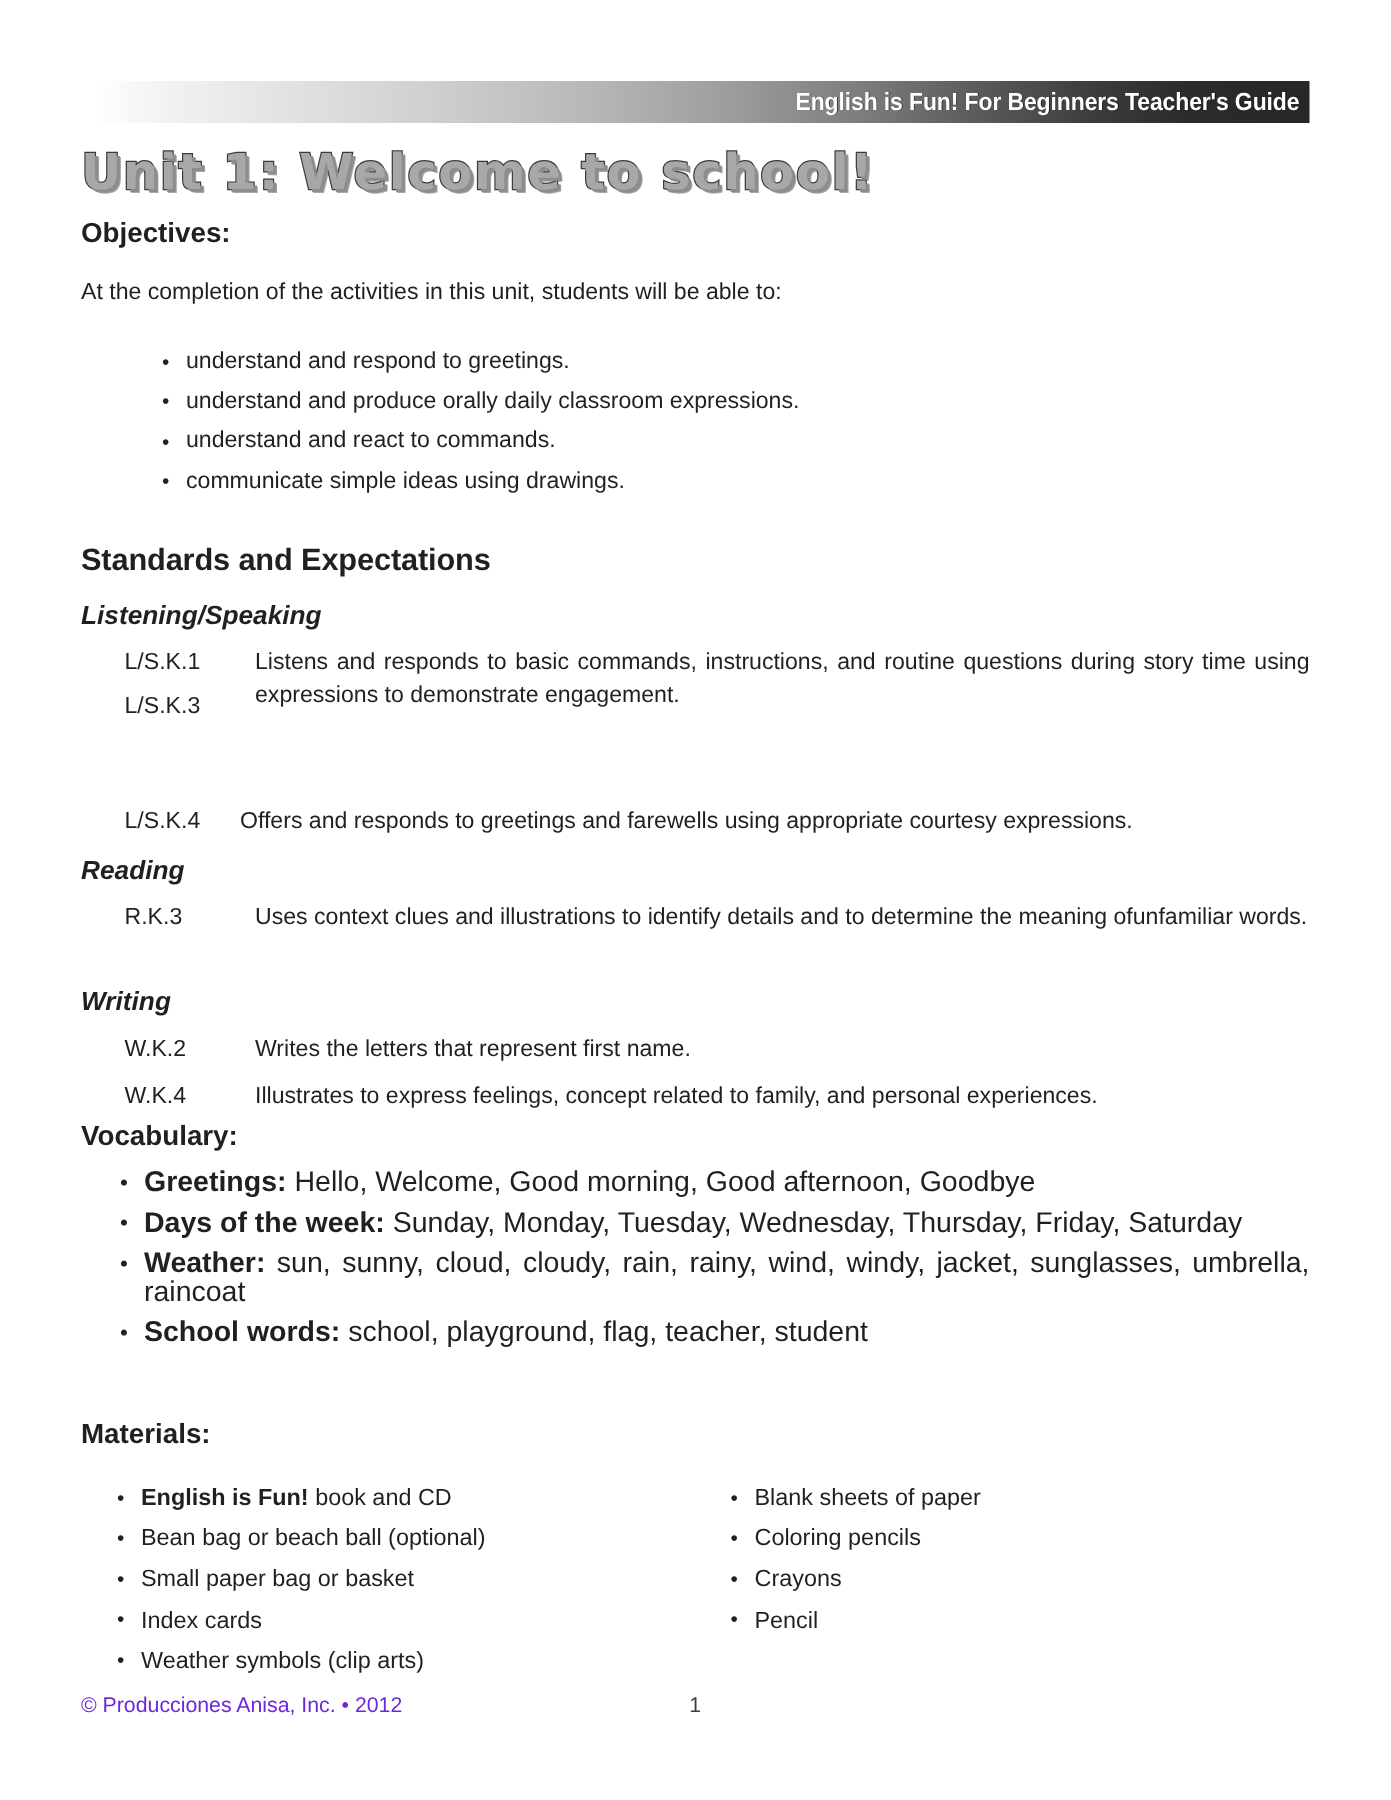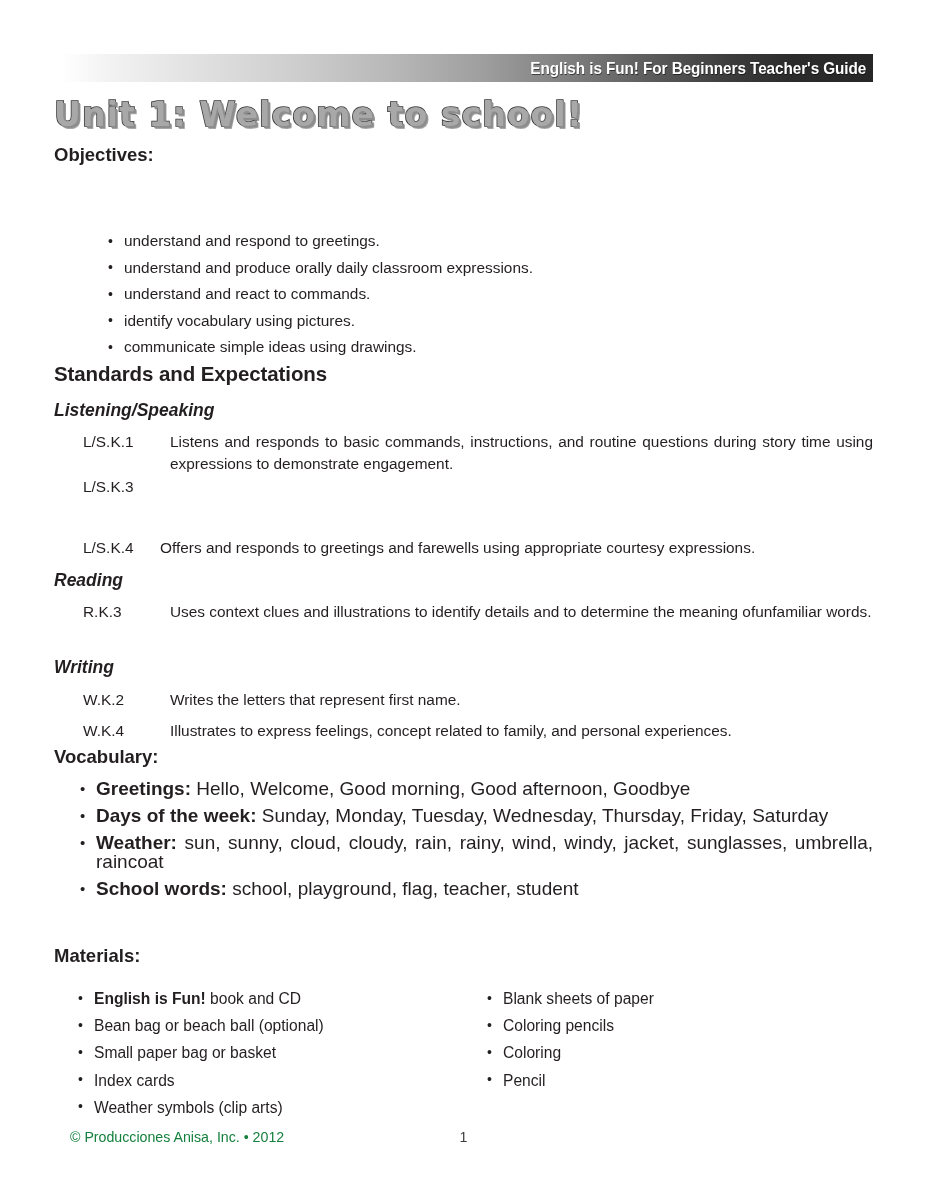--- a/index.html
+++ b/index.html
@@ -226,24 +226,24 @@
   
   .footer {
     position: absolute;
     left: 54px;
     top: 1129px;
     width: 819px;
     height: 20px;
   }
   .footer-left {
     position: absolute;
-    left: 16px;
+    left: 0;
     top: 0;
     font-size: 14.2px;
-    color: #15803d;
+    color: #6d28d9;
     white-space: nowrap;
   }
   .footer-page {
     position: absolute;
     left: 0;
     top: 0;
     width: 819px;
     text-align: center;
     font-size: 14.2px;
     color: #3f3f3f;
@@ -254,38 +254,38 @@
 
 <div class="page">
 
   <div class="header-bar">
     <span class="header-title">English is Fun! For Beginners Teacher's Guide</span>
   </div>
 
   <div class="unit-title">Unit 1: Welcome to school!</div>
 
   <div class="h-small" style="top:144px;">Objectives:</div>
+  <div class="body-line" style="top:186px;">At the completion of the activities in this unit, students will be able to:</div>
   <ul class="obj-list" id="objectives-list">
       <li>understand and respond to greetings.</li>
       <li>understand and produce orally daily classroom expressions.</li>
       <li>understand and react to commands.</li>
-      <li>identify vocabulary using pictures.</li>
       <li>communicate simple ideas using drawings.</li>
     </ul>
 
   <div class="h-section" style="top:362px;">Standards and Expectations</div>
 
   <div class="h-sub" style="top:400px;">Listening/Speaking</div>
 
   <div class="std-row" style="top:431px;">
     <span class="std-code wide">L/S.K.1</span>
     <span class="std-text">Listens and responds to basic commands, instructions, and routine questions during story time using expressions to demonstrate engagement.</span>
   </div>
 
-  <div class="std-row" style="top:476px;flex-direction:column;">
+  <div class="std-row" style="top:460px;flex-direction:column;">
     <span class="std-code wide">L/S.K.3</span>
   </div>
 
   <div class="std-row" style="top:537px;">
     <span class="std-code narrow">L/S.K.4</span>
     <span class="std-text nojust">Offers and responds to greetings and farewells using appropriate courtesy  expressions.</span>
   </div>
 
   <div class="h-sub" style="top:570px;">Reading</div>
 
@@ -318,21 +318,21 @@
   <ul class="mat-col left" id="materials-left">
       <li><b>English is Fun!</b><span> book and CD</span></li>
       <li><span>Bean bag or beach ball (optional)</span></li>
       <li><span>Small paper bag or basket</span></li>
       <li><span>Index cards</span></li>
       <li><span>Weather symbols (clip arts)</span></li>
     </ul>
   <ul class="mat-col right" id="materials-right">
       <li><span>Blank sheets of paper</span></li>
       <li><span>Coloring pencils</span></li>
-      <li><span>Coloring</span></li>
+      <li><span>Crayons</span></li>
       <li><span>Pencil</span></li>
     </ul>
 
   <div class="footer">
     <span class="footer-left">© Producciones Anisa, Inc. • 2012</span>
     <span class="footer-page">1</span>
   </div>
 
 </div>
 

